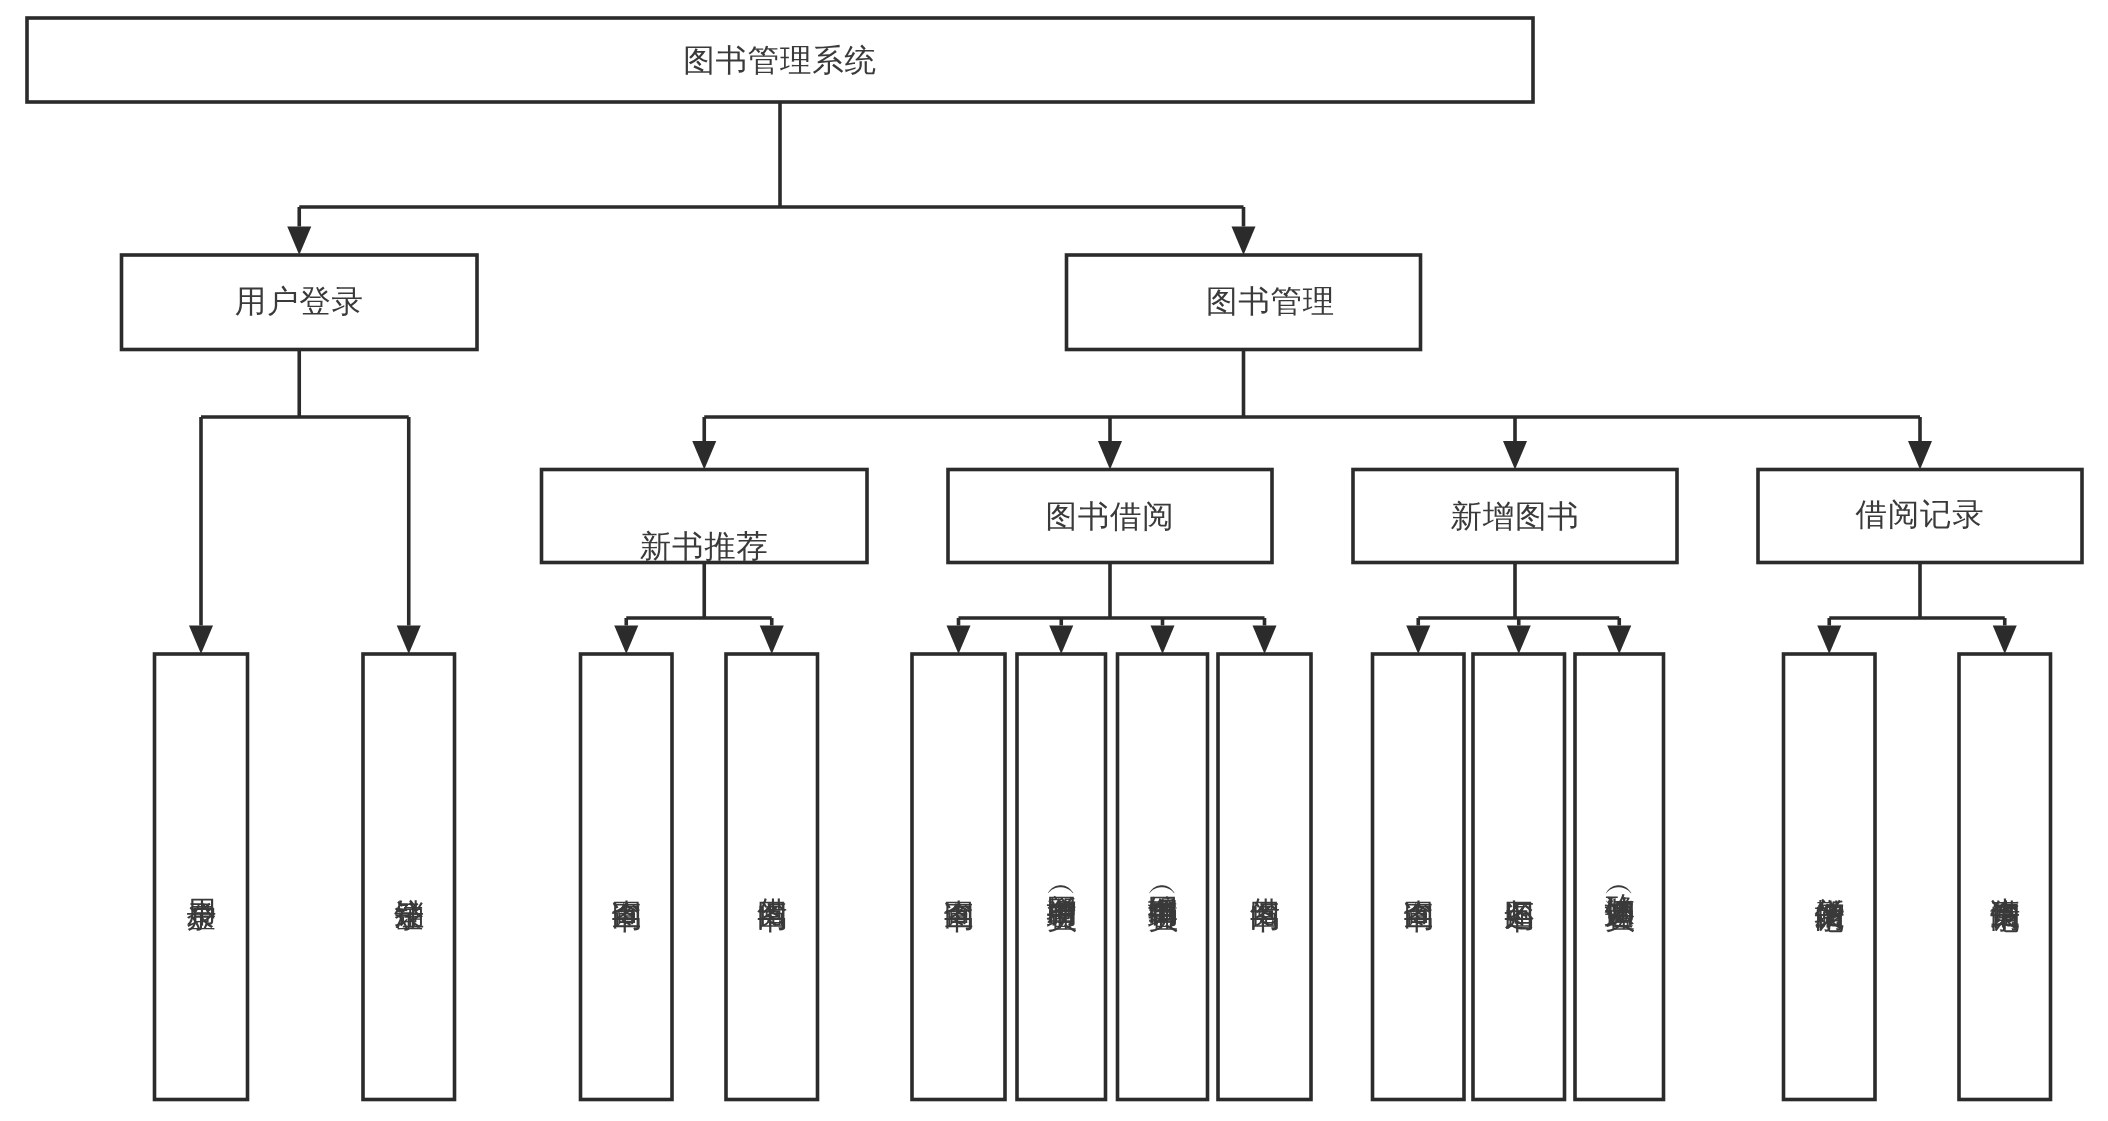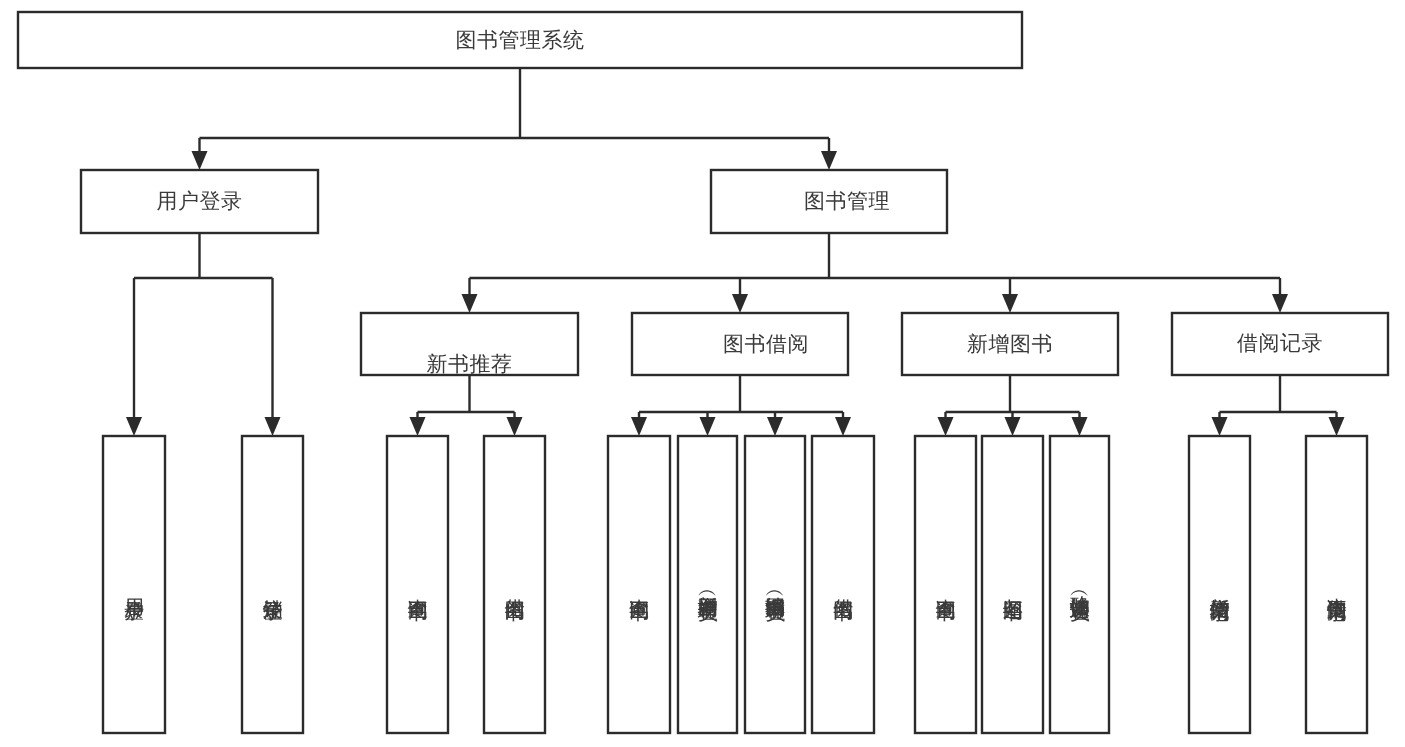--- a/index.html
+++ b/index.html
@@ -168,21 +168,21 @@
 
   <div id="labels-layer">
       <div class="node-label-h" style="left: 18px; top: 12px; width: 1004px; height: 56px;">图书管理系统</div>
       <div class="node-hit" title="图书管理系统" style="left: 18px; top: 12px; width: 1004px; height: 56px;"></div>
       <div class="node-label-h" style="left: 81px; top: 170px; width: 237px; height: 63px;">用户登录</div>
       <div class="node-hit" title="用户登录" style="left: 81px; top: 170px; width: 237px; height: 63px;"></div>
       <div class="node-label-h" style="left: 711px; top: 170px; width: 272px; height: 63px;">图书管理</div>
       <div class="node-hit" title="图书管理" style="left: 711px; top: 170px; width: 236px; height: 63px;"></div>
       <div class="node-label-h" style="left: 361px; top: 313px; width: 217px; height: 62px; margin-top: 20px;">新书推荐</div>
       <div class="node-hit" title="新书推荐" style="left: 361px; top: 313px; width: 217px; height: 62px;"></div>
-      <div class="node-label-h" style="left: 632px; top: 313px; width: 216px; height: 62px; padding-left: 26px;">图书借阅</div>
+      <div class="node-label-h" style="left: 632px; top: 313px; width: 216px; height: 62px;">图书借阅</div>
       <div class="node-hit" title="图书借阅" style="left: 632px; top: 313px; width: 216px; height: 62px;"></div>
       <div class="node-label-h" style="left: 902px; top: 313px; width: 216px; height: 62px;">新增图书</div>
       <div class="node-hit" title="当前借阅" style="left: 902px; top: 313px; width: 216px; height: 62px;"></div>
       <div class="node-label-h" style="left: 1172px; top: 313px; width: 216px; height: 61px;">借阅记录</div>
       <div class="node-hit" title="借阅记录" style="left: 1172px; top: 313px; width: 216px; height: 62px;"></div>
       <div class="node-label-v" style="left: 103px; top: 436px; width: 62px; height: 297px;">用户登录</div>
       <div class="node-hit" title="用户登录" style="left: 103px; top: 436px; width: 62px; height: 297px;"></div>
       <div class="node-label-v" style="left: 242px; top: 436px; width: 61px; height: 297px;">注销登录</div>
       <div class="node-hit" title="注销登录" style="left: 242px; top: 436px; width: 61px; height: 297px;"></div>
       <div class="node-label-v" style="left: 387px; top: 436px; width: 61px; height: 297px;">查询图书</div>

